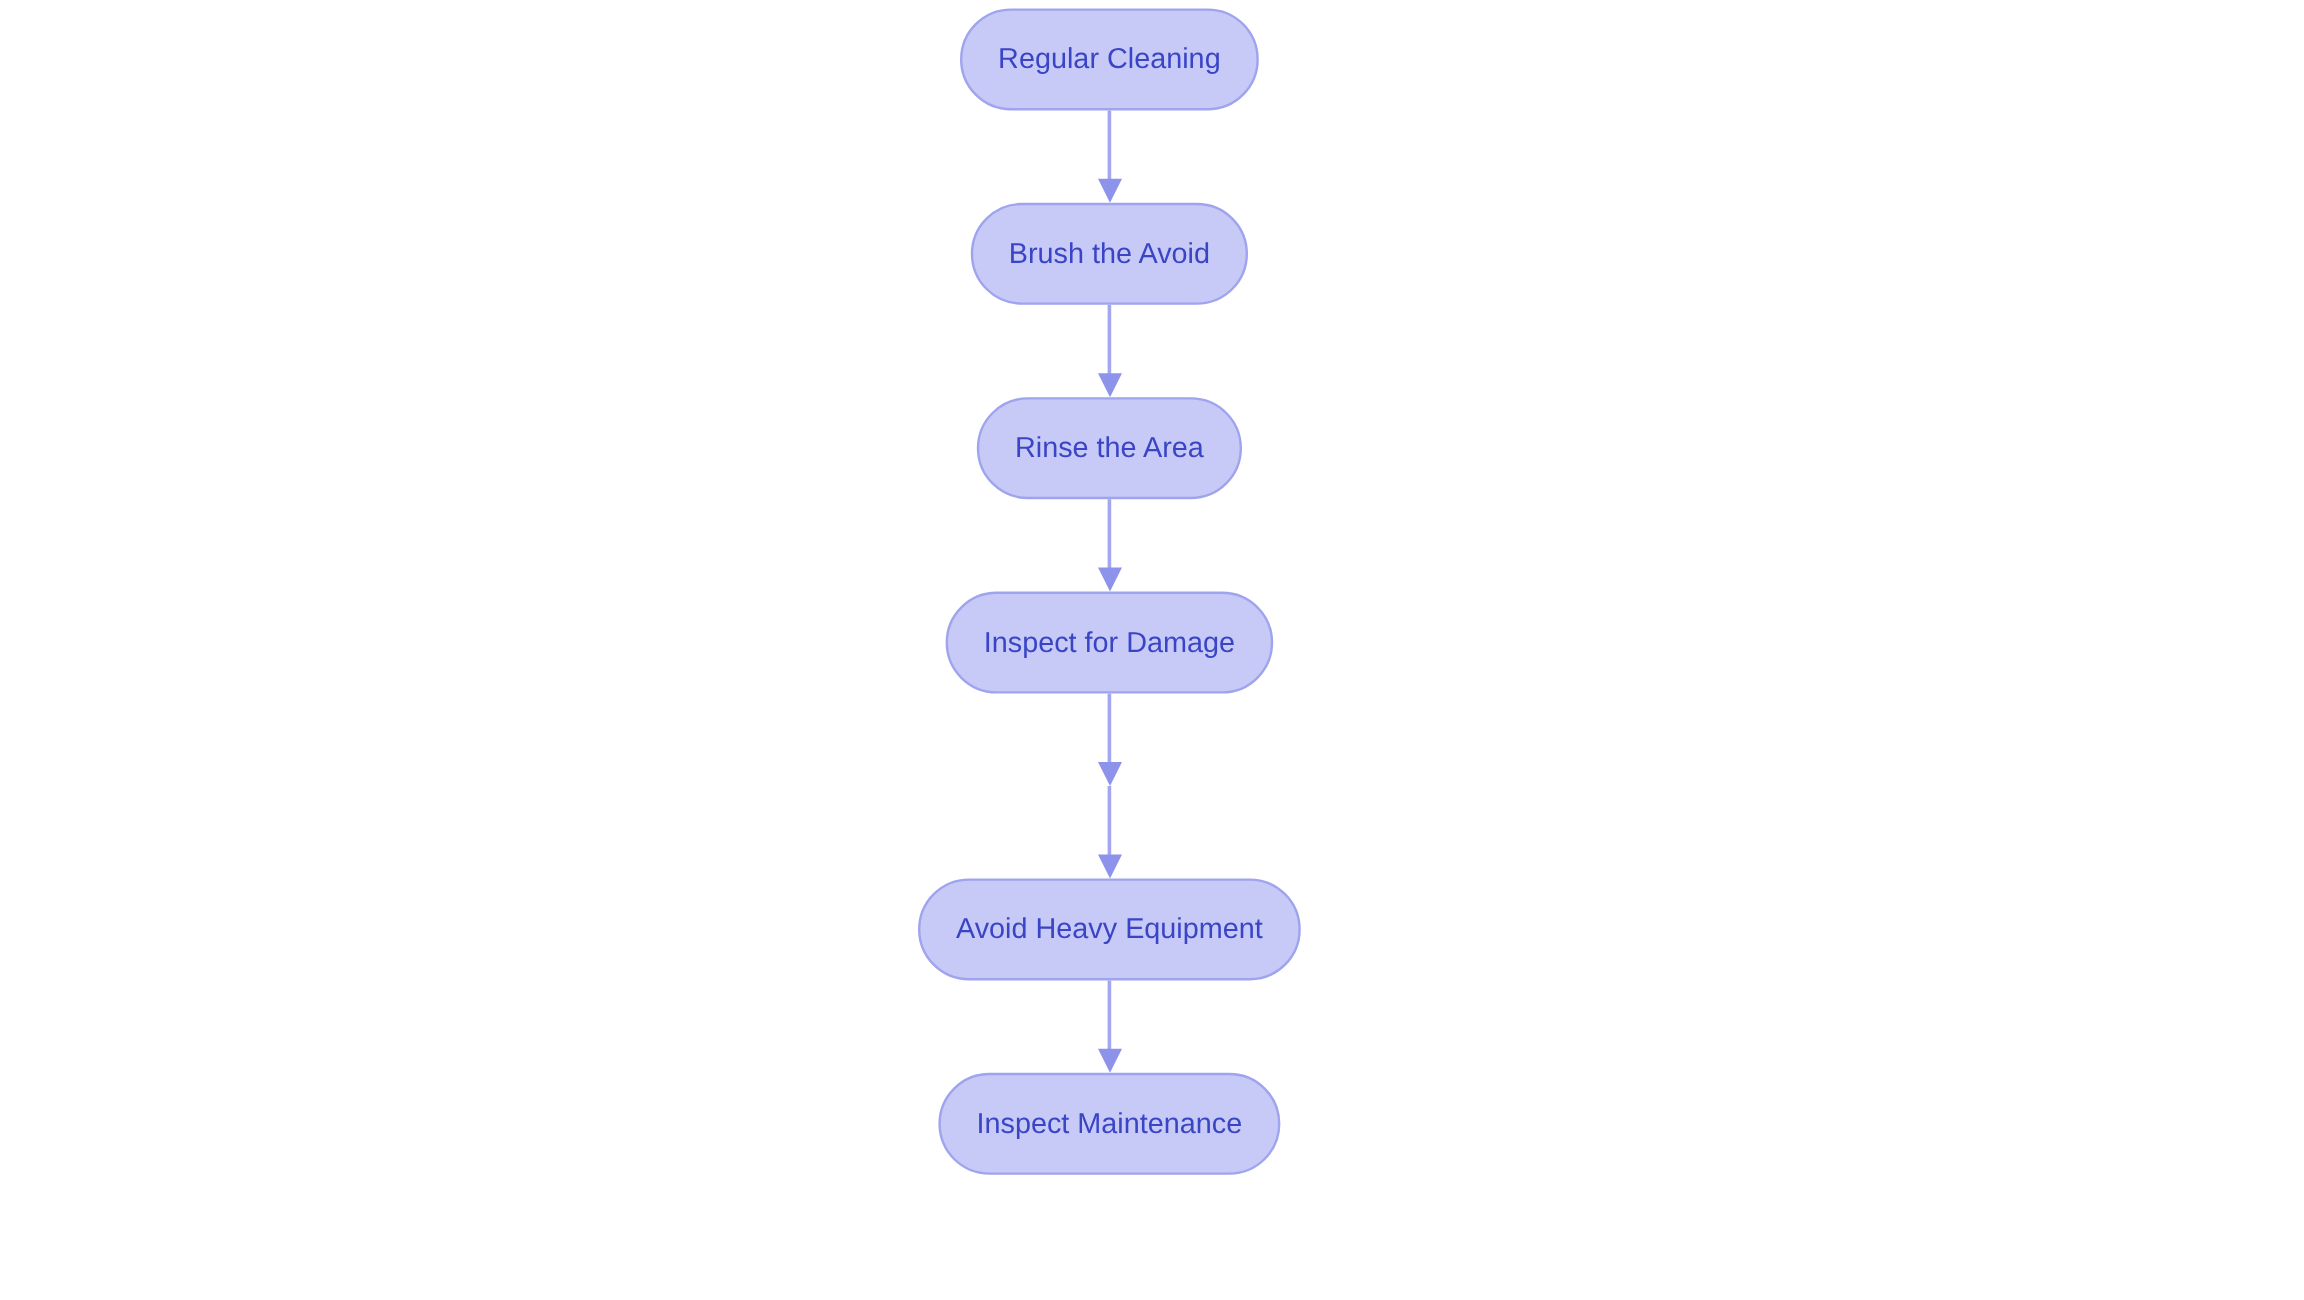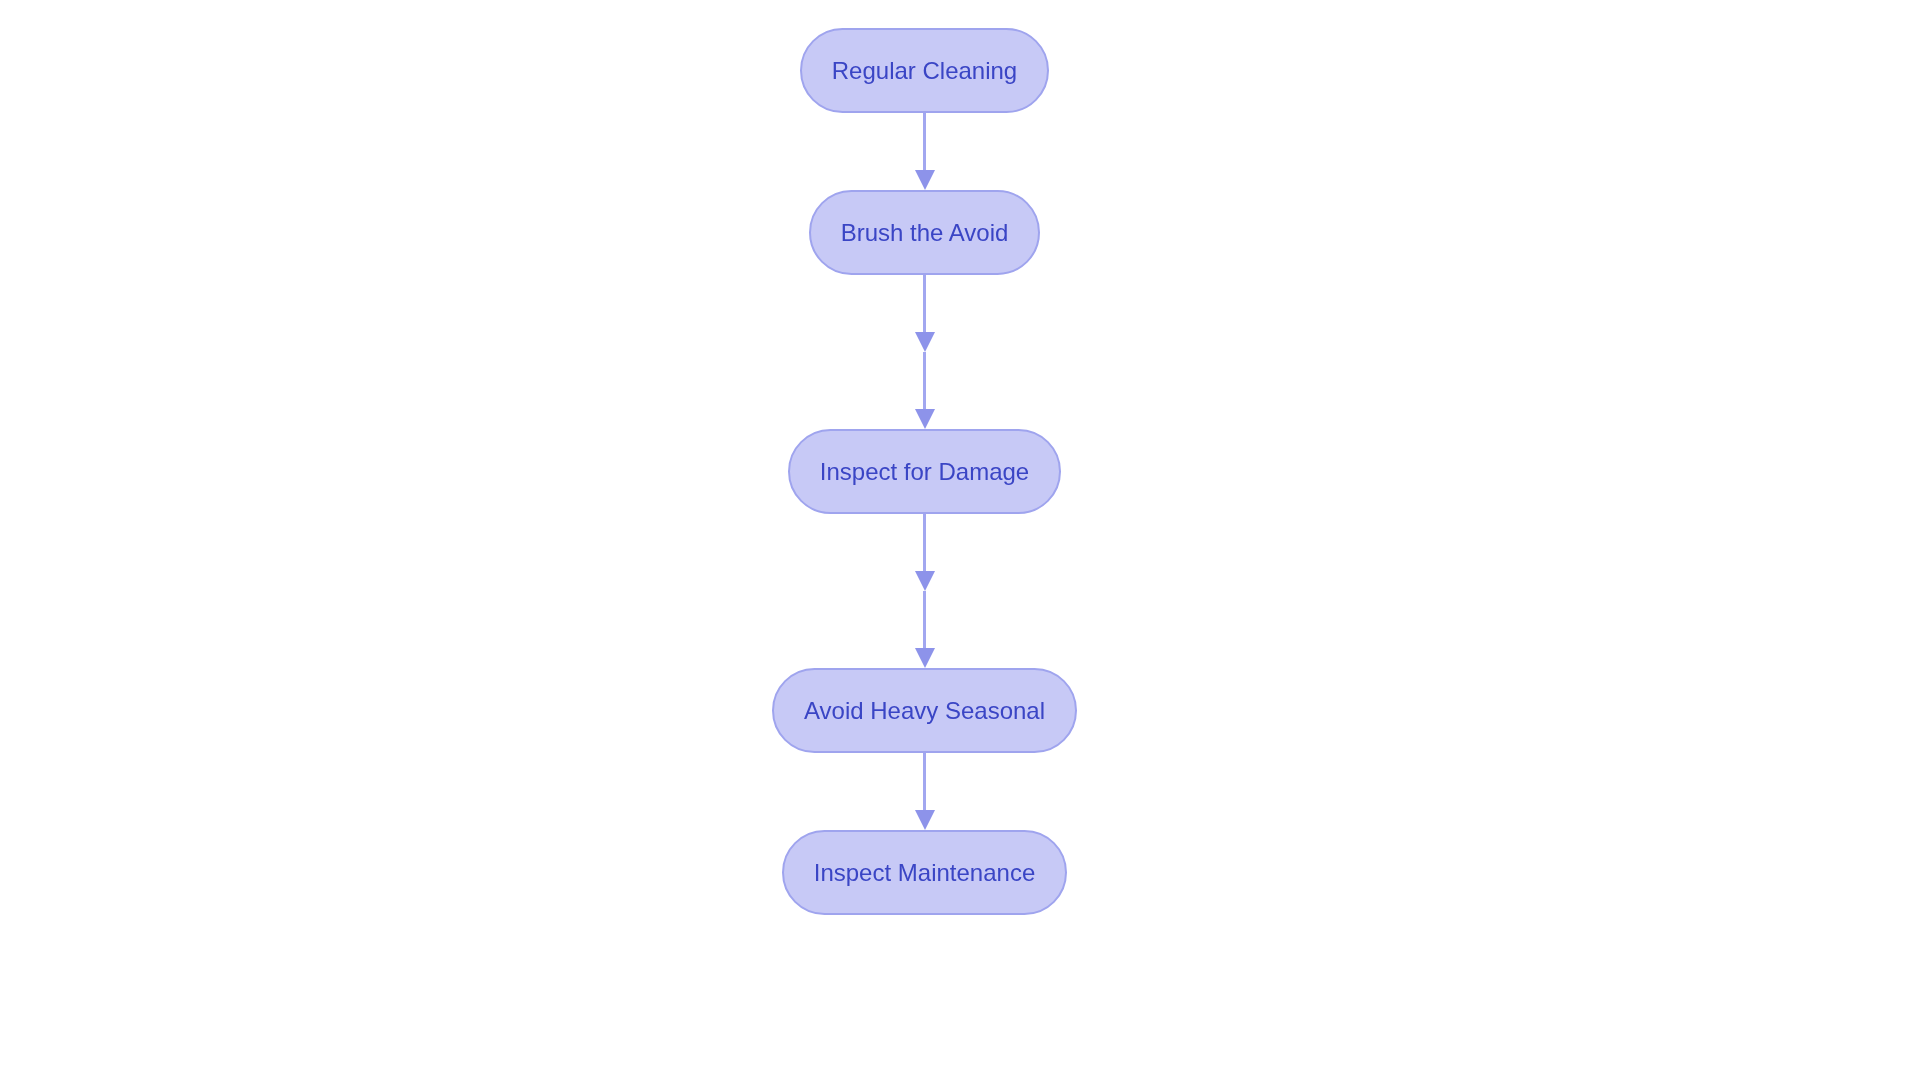--- a/index.html
+++ b/index.html
@@ -11,21 +11,21 @@
     overflow: hidden;
     font-family: "Liberation Sans", "DejaVu Sans", sans-serif;
   }
   .flowchart {
     width: 1849px;
     height: 1083px;
     display: flex;
     flex-direction: column;
     align-items: center;
     box-sizing: border-box;
-    padding-top: 28px;
+    padding-top: 7px;
   }
   .flow-node {
     height: 85px;
     box-sizing: border-box;
     padding: 0 30px;
     border-radius: 43px;
     background: var(--node-fill, #c7c9f6);
     border: 2px solid var(--node-border, #9fa4ee);
     color: var(--node-text, #3a45c5);
     font-size: 24px;
@@ -68,40 +68,41 @@
     <div class="arrow-head"></div>
   </div>
 
   <div class="flow-node">Brush the Avoid</div>
 
   <div class="arrow">
     <div class="arrow-line"></div>
     <div class="arrow-head"></div>
   </div>
 
+  <div class="flow-node">Rinse the Area</div>
 
   <div class="arrow">
     <div class="arrow-line"></div>
     <div class="arrow-head"></div>
   </div>
 
   <div class="flow-node">Inspect for Damage</div>
 
   <div class="arrow">
     <div class="arrow-line"></div>
     <div class="arrow-head"></div>
   </div>
 
 
   <div class="arrow">
     <div class="arrow-line"></div>
     <div class="arrow-head"></div>
   </div>
 
-  <div class="flow-node">Avoid Heavy Seasonal</div>
+  <div class="flow-node">Avoid Heavy Equipment</div>
 
   <div class="arrow">
     <div class="arrow-line"></div>
     <div class="arrow-head"></div>
   </div>
 
   <div class="flow-node">Inspect Maintenance</div>
 
 </div>
 

